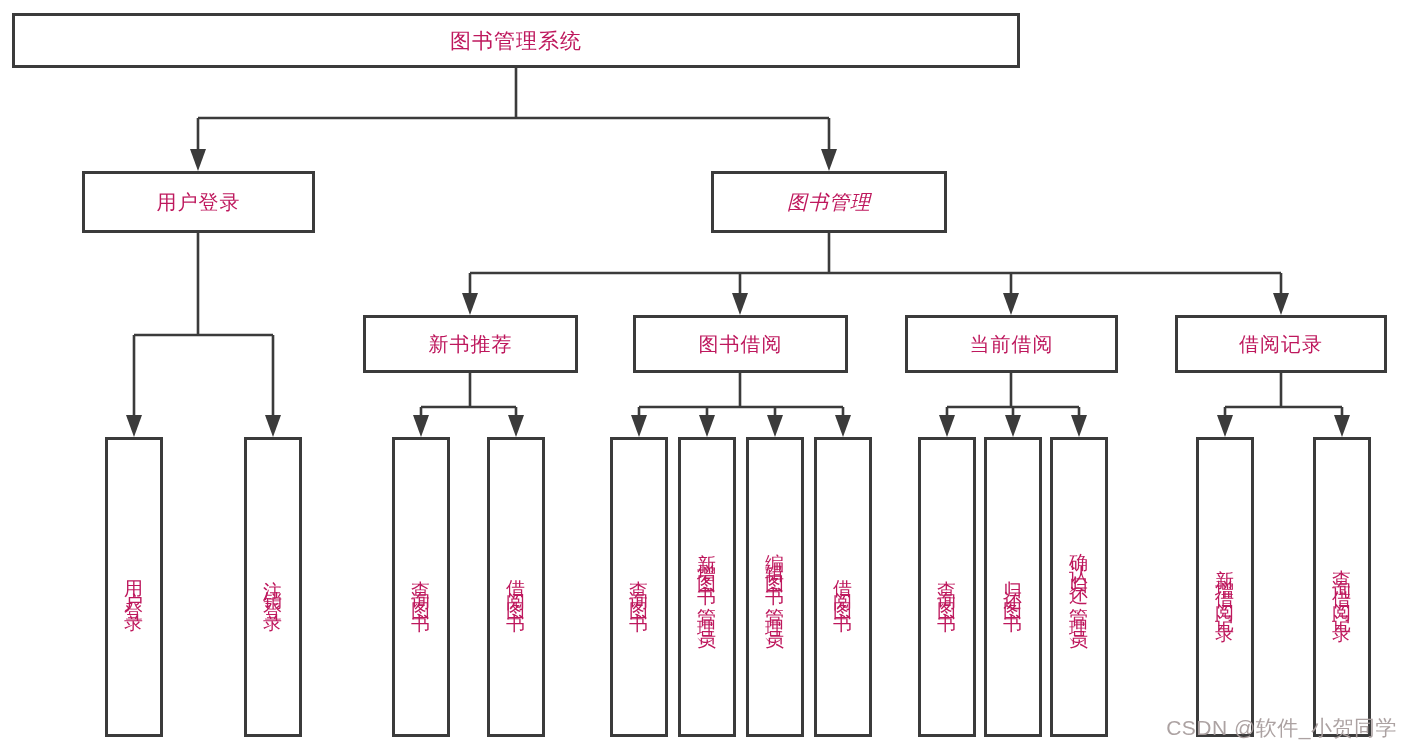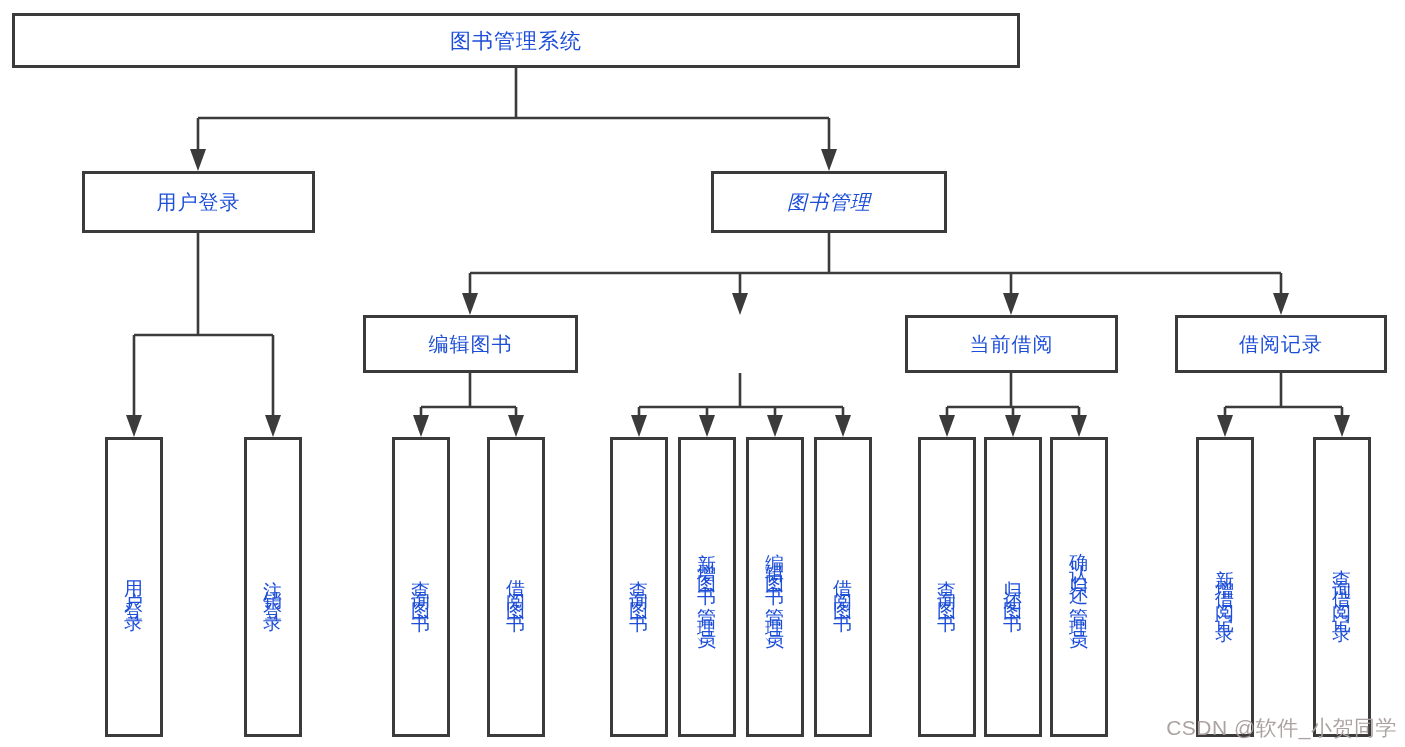--- a/index.html
+++ b/index.html
@@ -31,21 +31,21 @@
     stroke: none;
   }
   .node {
     position: absolute;
     z-index: 2;
     border: 3px solid #3b3b3b;
     background: #ffffff;
     display: flex;
     align-items: center;
     justify-content: center;
-    color: #1d4ed8;
+    color: #be185d;
   }
   .hnode span {
     font-size: 20px;
     letter-spacing: 1px;
     white-space: nowrap;
   }
   .root-node span { font-size: 21px; }
   .vnode span {
     writing-mode: vertical-rl;
     text-orientation: mixed;
@@ -118,21 +118,24 @@
   </div>
 
   <div class="node hnode" style="left:82px; top:171px; width:233px; height:62px;">
     <span>用户登录</span>
   </div>
   <div class="node hnode" style="left:711px; top:171px; width:236px; height:62px;font-style:italic;">
     <span>图书管理</span>
   </div>
 
   <div class="node hnode" style="left:363px; top:315px; width:215px; height:58px;">
-    <span>编辑图书</span>
+    <span>新书推荐</span>
+  </div>
+  <div class="node hnode" style="left:633px; top:315px; width:215px; height:58px;">
+    <span>图书借阅</span>
   </div>
   <div class="node hnode" style="left:1175px; top:315px; width:212px; height:58px;">
     <span>借阅记录</span>
   </div>
   <div class="node hnode" style="left:905px; top:315px; width:213px; height:58px;">
     <span>当前借阅</span>
   </div>
 
   <div class="node vnode" style="left:105px; top:437px; width:58px; height:300px;">
     <span>用户登录</span>

